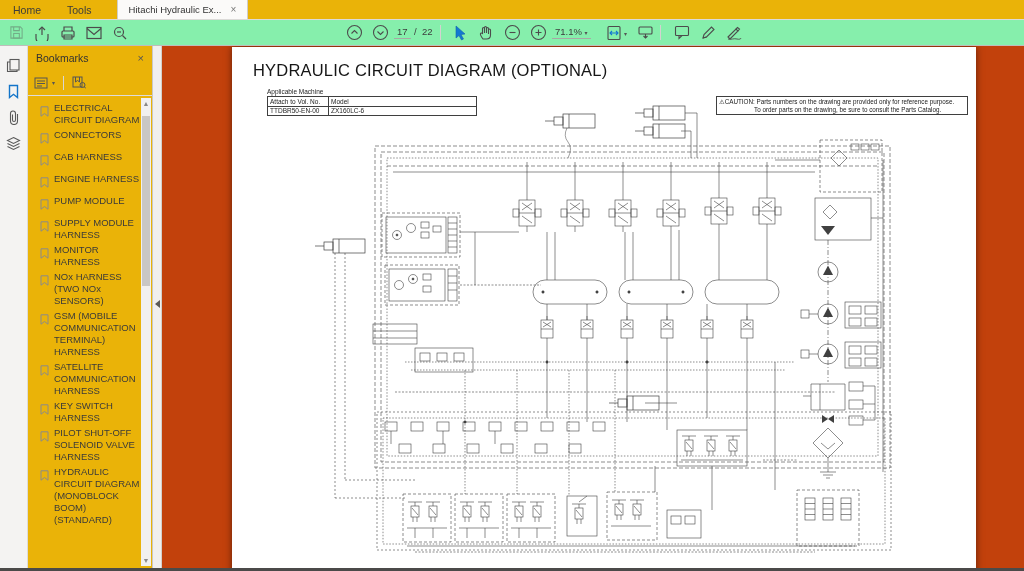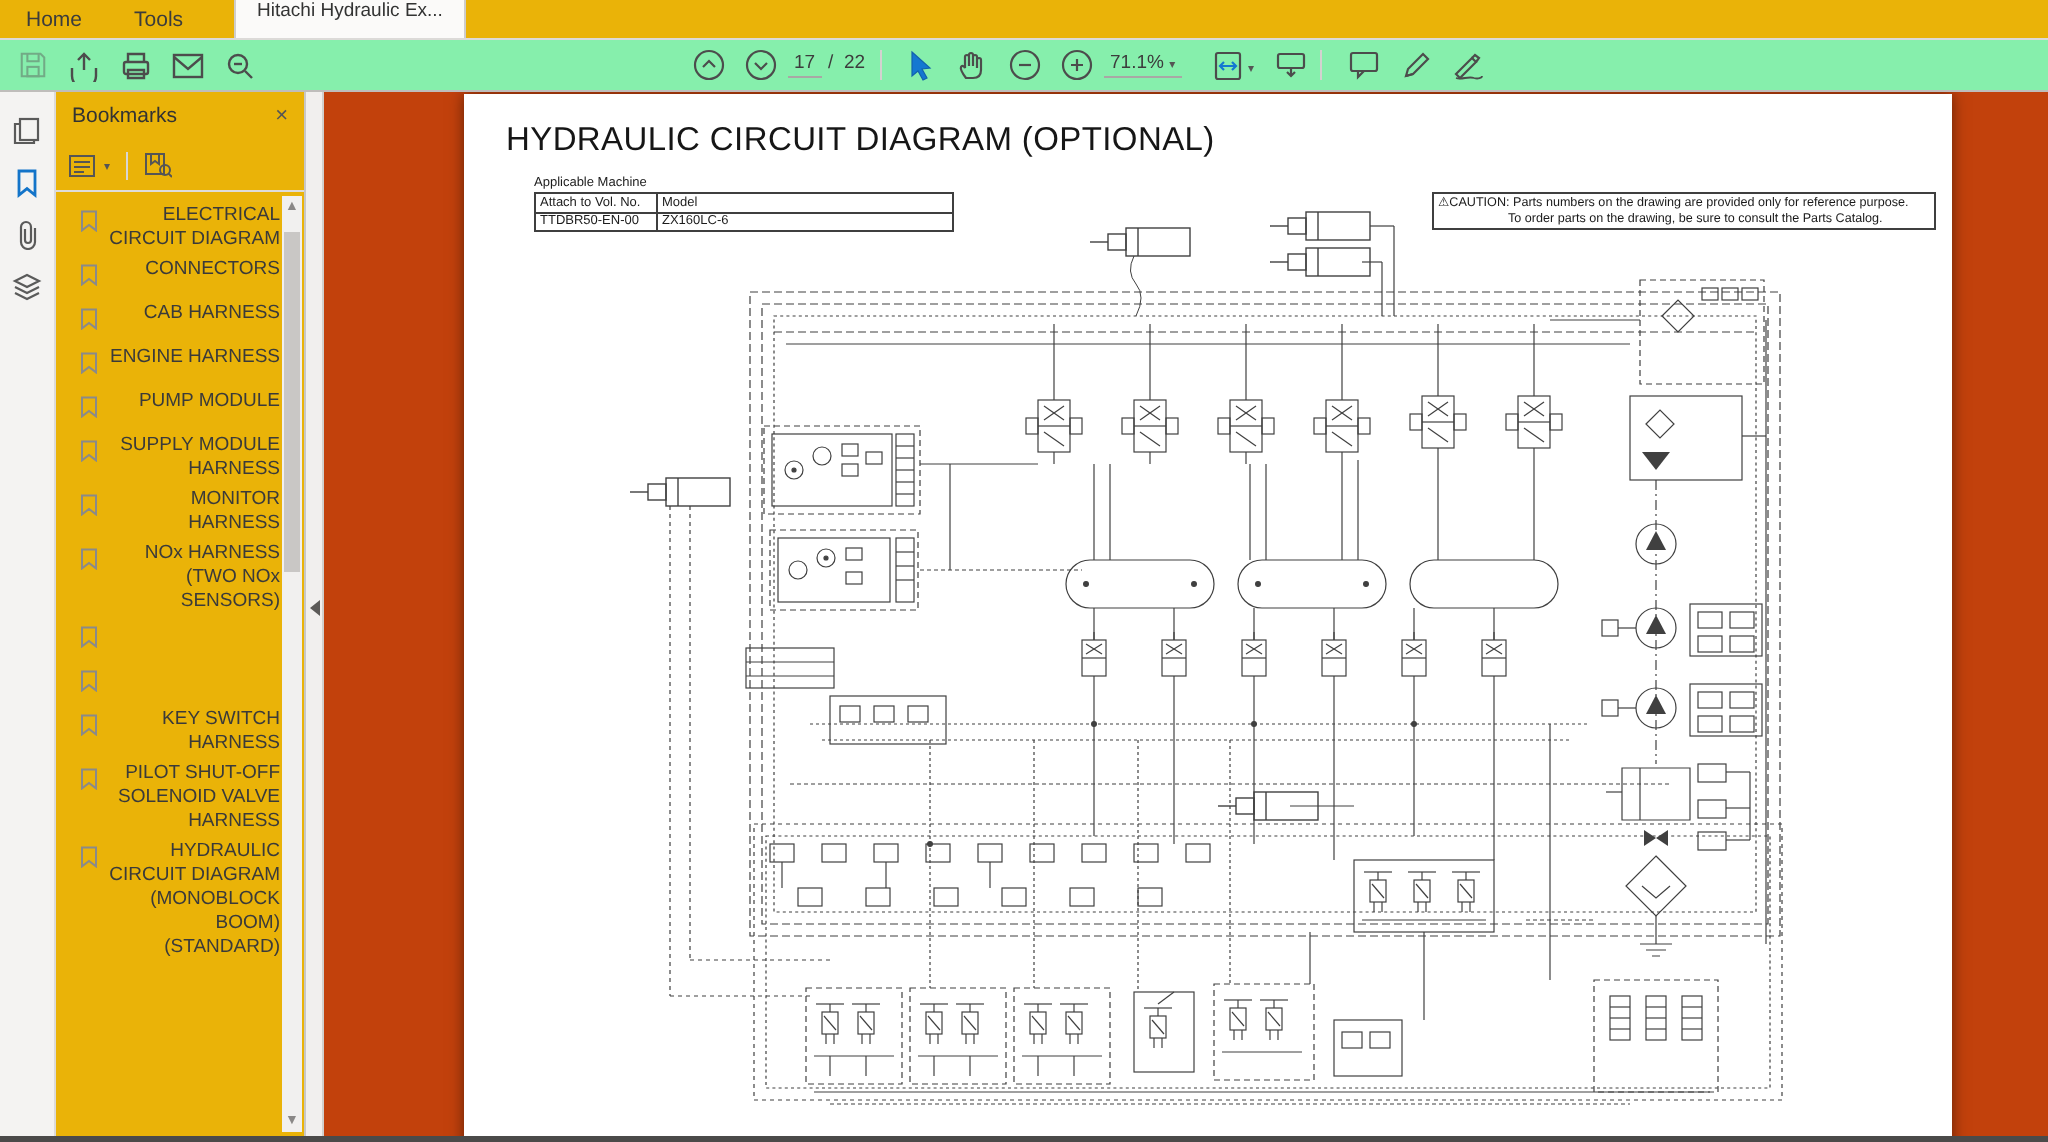--- a/index.html
+++ b/index.html
@@ -6,21 +6,21 @@
   body{width:1024px;height:571px;overflow:hidden;position:relative;
        font-family:"Liberation Sans",sans-serif;background:#9a9a9a;}
 
   
   .menubar{position:absolute;top:0;left:0;right:0;height:19px;background:#eab308;
            border-bottom:1px solid #dcdad8;display:flex;align-items:stretch;
            font-size:10.5px;color:#3c3c3c;z-index:4;}
   .menu-item{padding:0 13px;display:flex;align-items:center;cursor:default;}
   .doc-tab{margin-left:12px;background:#fbfaf9;border-left:1px solid #cfcdcb;
            border-right:1px solid #cfcdcb;display:flex;align-items:center;gap:9px;
-           padding:0 11px;font-size:9.5px;color:#333;flex-direction:column;}
+           padding:0 11px;font-size:9.5px;color:#333;}
   .doc-tab .x{font-size:10px;color:#777;}
 
   
   .toolbar{position:absolute;top:20px;left:0;right:0;height:25px;background:#86efac;
            border-bottom:1px solid #bfbdbb;z-index:4;}
   .tbtn{position:absolute;top:3px;width:20px;height:19px;display:flex;
         align-items:center;justify-content:center;}
   .tsep{position:absolute;top:5px;width:1px;height:15px;background:#d4d2d0;}
   .ttext{position:absolute;top:6px;font-size:9.5px;color:#3c3c3c;}
   .underl{border-bottom:1px solid #a9a7a5;padding:0 3px 1px 3px;}
@@ -37,21 +37,21 @@
            border-right:1px solid #c9c7c5;z-index:3;}
   .bm-head{height:24px;display:flex;align-items:center;padding:0 8px;font-size:10.5px;color:#333;}
   .bm-head .close{margin-left:auto;font-size:11px;color:#555;}
   .bm-tools{height:25px;display:flex;align-items:center;gap:4px;padding:0 6px;
             border-bottom:1px solid #dedcda;}
   .bm-tools .vsep{width:1px;height:14px;background:#d8d6d4;margin:0 4px;}
   .bm-list{position:absolute;top:52px;left:0;right:12px;bottom:4px;overflow:hidden;
            padding:4px 0 0 12px;}
   .bm{display:flex;gap:5px;margin-bottom:3px;}
   .bm-ic{flex:0 0 auto;margin-top:1px;}
-  .bm-label{font-size:9.5px;line-height:12px;color:#3a3a3a;width:86px;text-align:right;}
+  .bm-label{font-size:9.5px;line-height:12px;color:#3a3a3a;width:86px;}
   .bm-scroll{position:absolute;top:52px;right:1px;width:10px;bottom:2px;background:#f1f0ef;}
   .bm-thumb{position:absolute;top:18px;left:1px;width:8px;height:170px;background:#c9c7c5;}
   .bm-arrow{position:absolute;left:0;width:10px;font-size:7px;color:#8a8887;text-align:center;}
 
   
   .pane-edge{position:absolute;left:153px;top:46px;bottom:3px;width:8px;background:#f1efee;
              border-right:1px solid #d2d0ce;z-index:3;}
   .collapse{position:absolute;top:250px;left:0;width:8px;height:16px;display:flex;
             align-items:center;justify-content:center;}
   .collapse .tri{width:0;height:0;border-top:4px solid transparent;border-bottom:4px solid transparent;
@@ -314,27 +314,29 @@
           </svg>
     </span>
     <span class="bm-label">NOx HARNESS (TWO NOx SENSORS)</span>
   </div>
       <div class="bm">
     <span class="bm-ic">
       <svg width="9" height="11" viewBox="0 0 9 11" fill="none" stroke="#8a8a8a" stroke-width="1">
             <path d="M1 .8h7v9.4l-3.5-2.7L1 10.2z"></path>
           </svg>
     </span>
-  </div>
-      <div class="bm">
-    <span class="bm-ic">
-      <svg width="9" height="11" viewBox="0 0 9 11" fill="none" stroke="#8a8a8a" stroke-width="1">
-            <path d="M1 .8h7v9.4l-3.5-2.7L1 10.2z"></path>
-          </svg>
-    </span>
+    <span class="bm-label">GSM (MOBILE COMMUNICATION TERMINAL) HARNESS</span>
+  </div>
+      <div class="bm">
+    <span class="bm-ic">
+      <svg width="9" height="11" viewBox="0 0 9 11" fill="none" stroke="#8a8a8a" stroke-width="1">
+            <path d="M1 .8h7v9.4l-3.5-2.7L1 10.2z"></path>
+          </svg>
+    </span>
+    <span class="bm-label">SATELLITE COMMUNICATION HARNESS</span>
   </div>
       <div class="bm">
     <span class="bm-ic">
       <svg width="9" height="11" viewBox="0 0 9 11" fill="none" stroke="#8a8a8a" stroke-width="1">
             <path d="M1 .8h7v9.4l-3.5-2.7L1 10.2z"></path>
           </svg>
     </span>
     <span class="bm-label">KEY SWITCH HARNESS</span>
   </div>
       <div class="bm">

